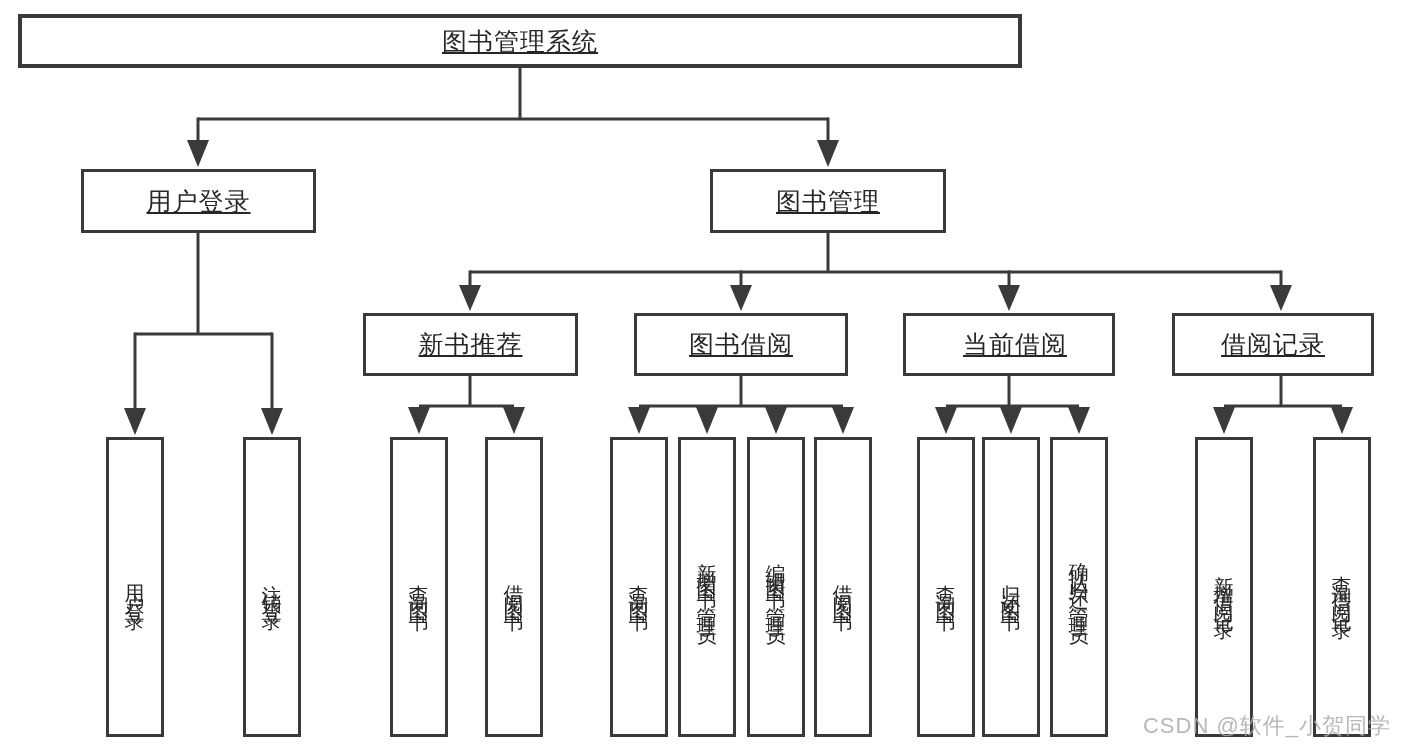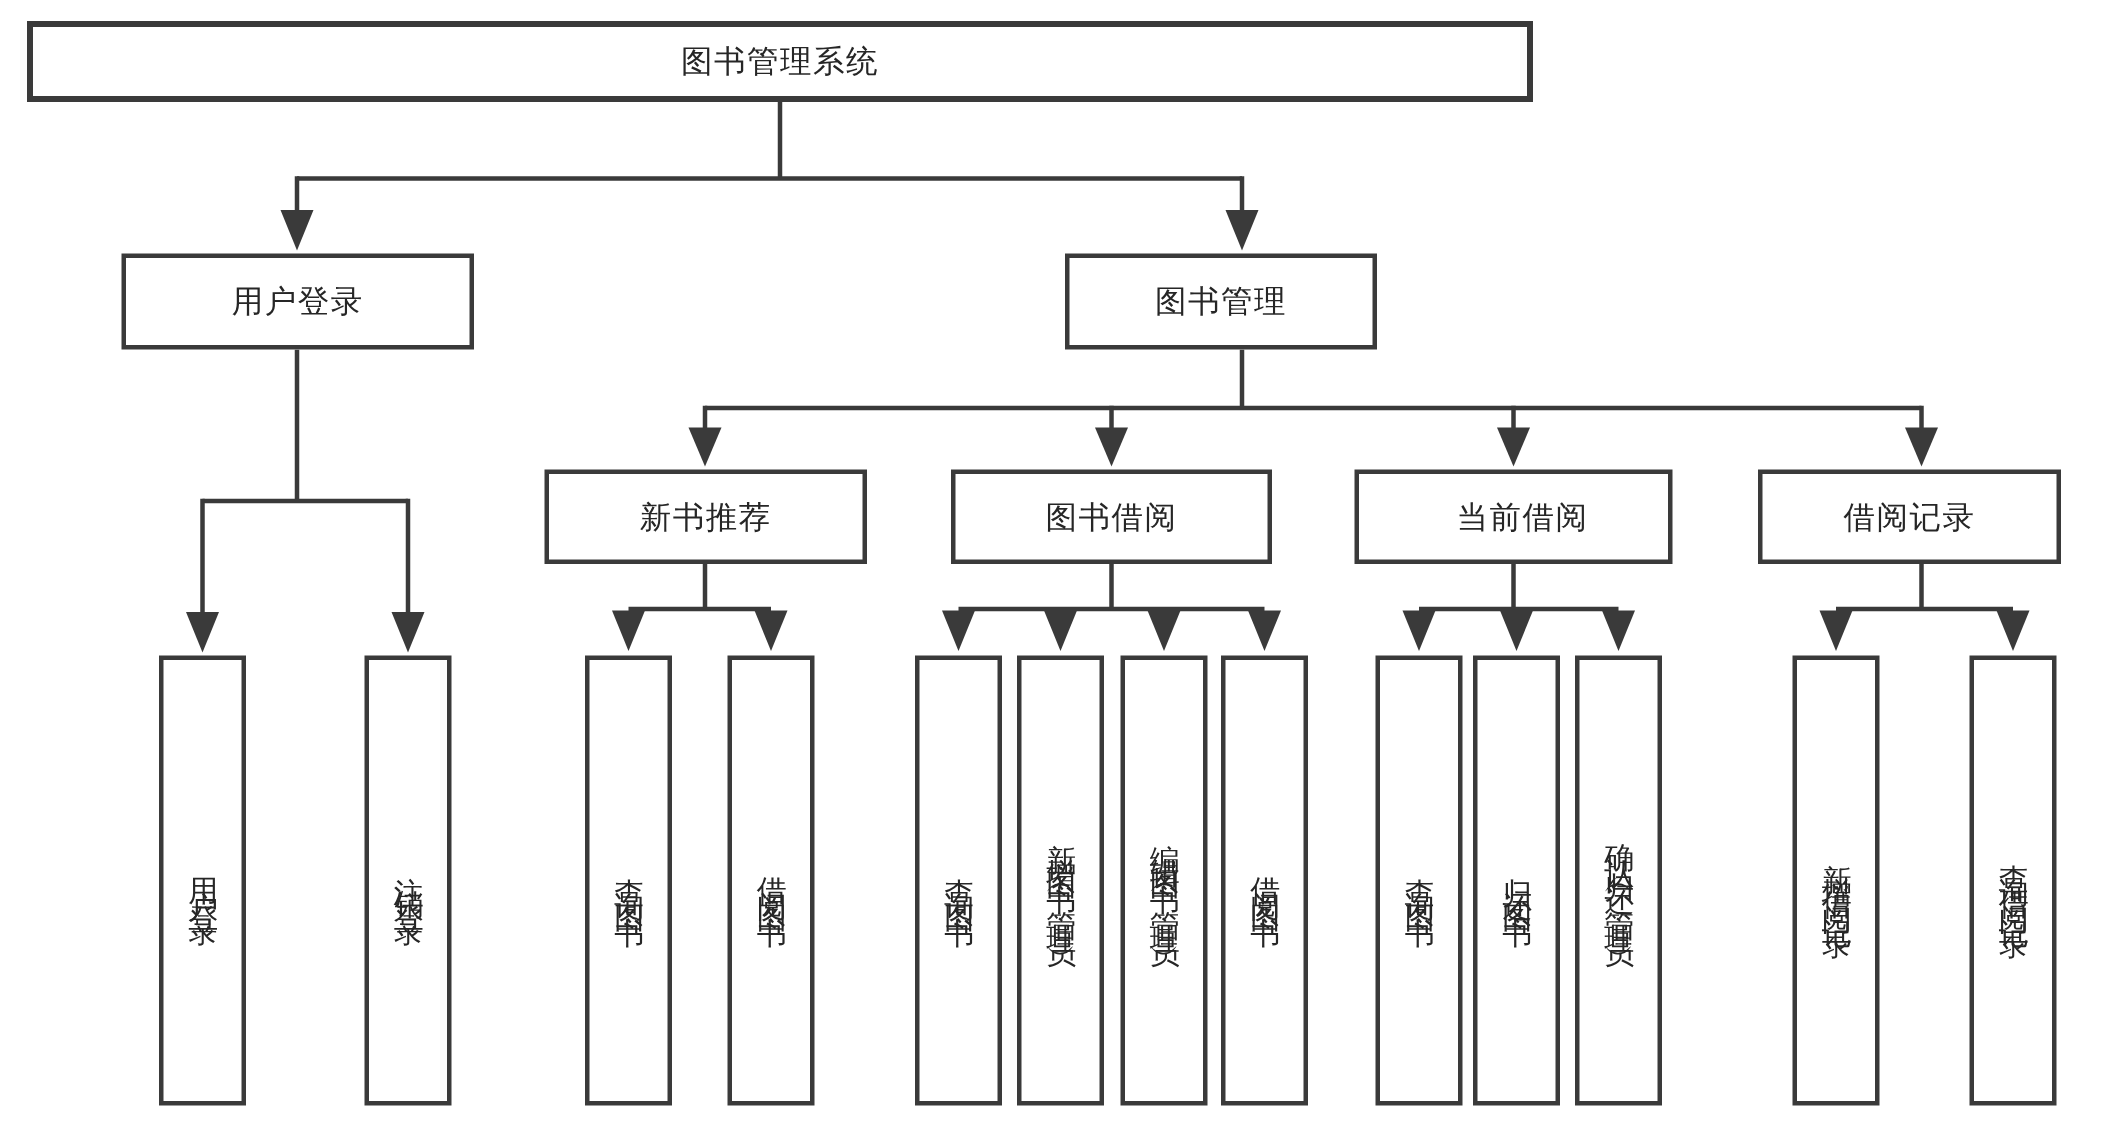--- a/index.html
+++ b/index.html
@@ -22,22 +22,23 @@
   }
   .box{
     position:absolute;
     box-sizing:border-box;
     border:3px solid var(--line);
     background:#fff;
     display:flex;align-items:center;justify-content:center;
     color:var(--text);
   }
   .hbox{
-    font-size:21px;
+    font-size:25px;
     letter-spacing:1px;
+    text-decoration:underline;
   }
   .root{border-width:4px;}
   .leaf{
     width:58px;height:300px;top:437px;
     font-size:20px;
   }
   .leaf .vtext{
     writing-mode:vertical-rl;
     text-orientation:mixed;
     letter-spacing:9px;
@@ -121,21 +122,21 @@
     </g>
   </svg>
 
   <div class="box hbox root" style="left:18px;top:14px;width:1004px;height:54px;">
     <span>图书管理系统</span>
   </div>
 
   <div class="box hbox" style="left:81px;top:169px;width:235px;height:64px;">
     <span>用户登录</span>
   </div>
-  <div class="box hbox" style="left:710px;top:169px;width:208px;height:64px;">
+  <div class="box hbox" style="left:710px;top:169px;width:236px;height:64px;">
     <span>图书管理</span>
   </div>
 
   <div class="box hbox" style="left:363px;top:313px;width:215px;height:63px;">
     <span>新书推荐</span>
   </div>
   <div class="box hbox" style="left:634px;top:313px;width:214px;height:63px;">
     <span>图书借阅</span>
   </div>
   <div class="box hbox" style="left:903px;top:313px;width:212px;height:63px;padding-left:12px;">
@@ -182,14 +183,15 @@
     <span class="vtext">确认归还（管理员）</span>
   </div>
 
   <div class="box leaf" style="left:1195px;">
     <span class="vtext">新增借阅记录</span>
   </div>
   <div class="box leaf" style="left:1313px;">
     <span class="vtext">查询借阅记录</span>
   </div>
 
+  <div class="watermark">CSDN @软件_小贺同学</div>
 
 </div>
 
 </body></html>

